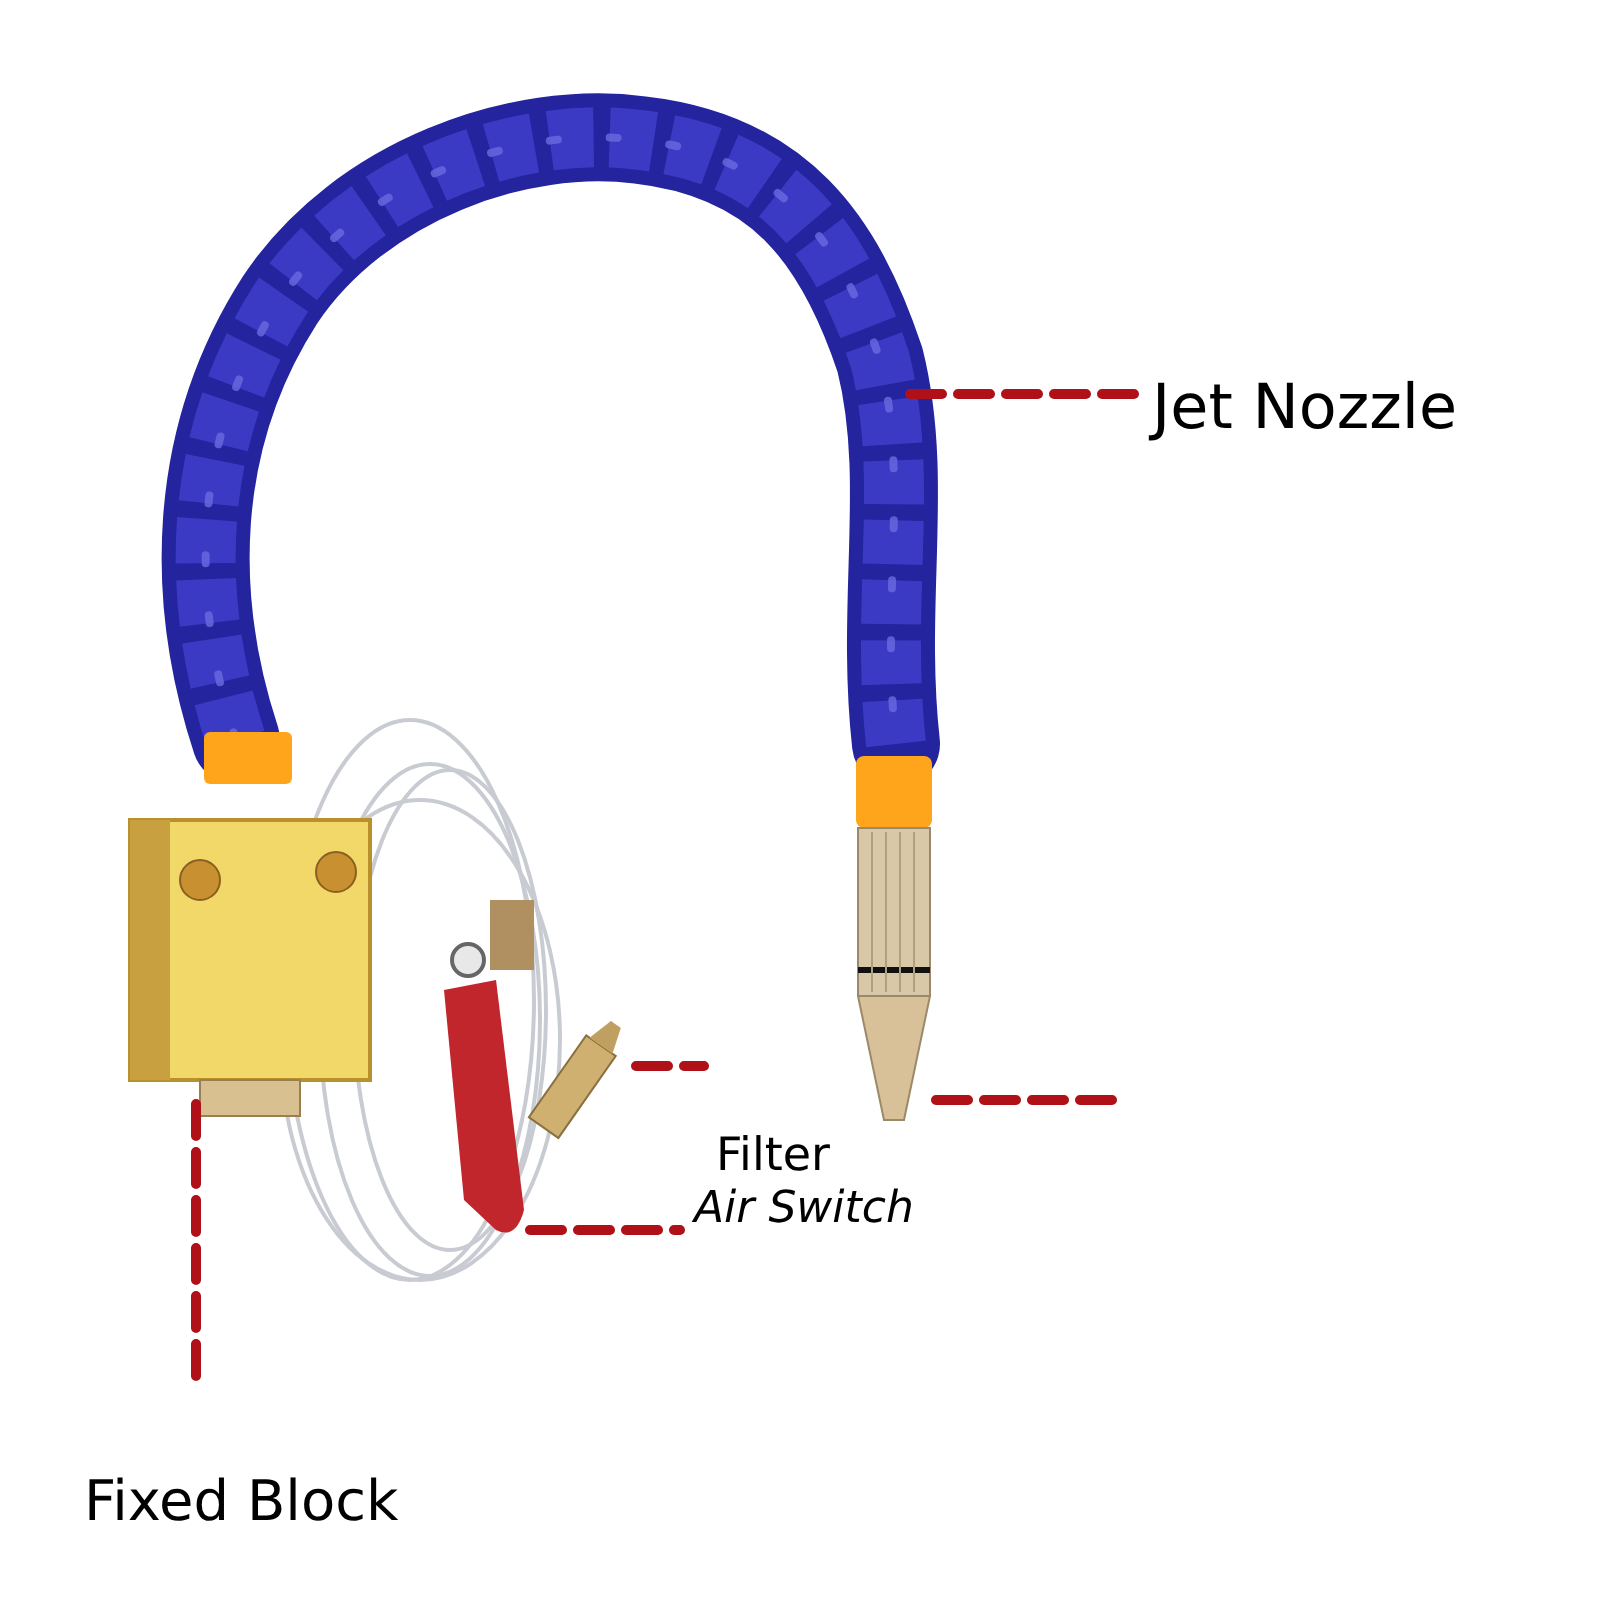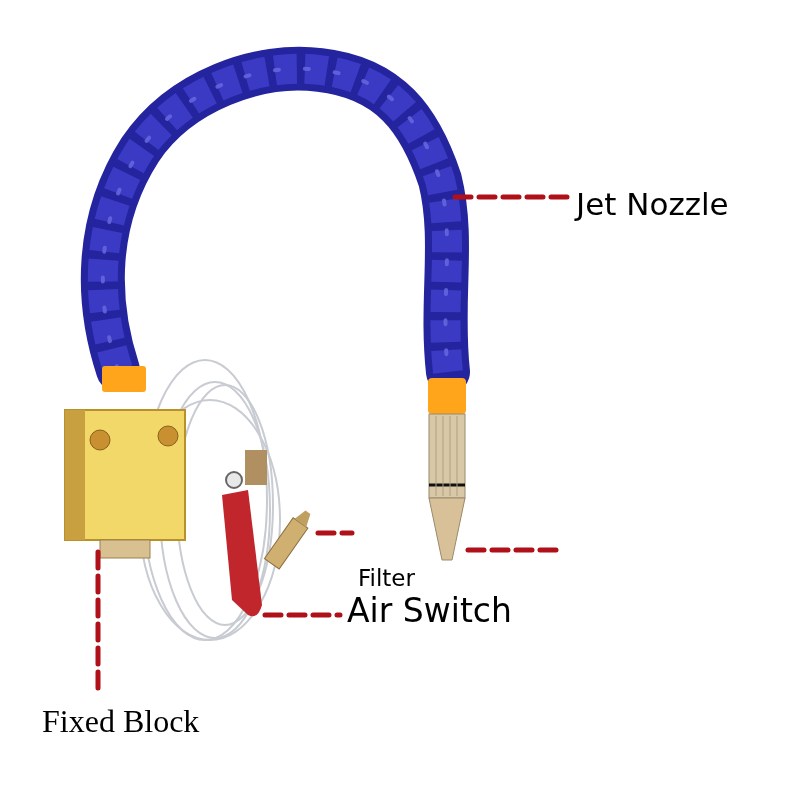--- a/index.html
+++ b/index.html
@@ -2,22 +2,22 @@
 <html><head>
 <meta charset="utf-8">
 <style>
   html, body { margin: 0; padding: 0; background: #ffffff; }
   body { width: 800px; height: 800px; position: relative; overflow: hidden; font-family: "DejaVu Sans", sans-serif; }
   .stage { position: absolute; left: 0; top: 0; width: 800px; height: 800px; }
   .label { position: absolute; color: #000000; white-space: nowrap; line-height: 1; }
   .lbl-jet { left: 576px; top: 189px; font-size: 31px; }
   .lbl-filter { left: 358px; top: 519px; font-size: 23px; margin-top: 48px; }
   .lbl-cardan { left: 566px; top: 532px; font-size: 27px; }
-  .lbl-air { left: 347px; top: 594px; font-size: 33px; }
-  .lbl-fixed { left: 42px; top: 705px; font-size: 32px; font-family: Liberation Serif, serif; }
+  .lbl-air { left: 347px; top: 594px; font-size: 22px; font-style: italic; }
+  .lbl-fixed { left: 42px; top: 737px; font-size: 28px; }
   svg { position: absolute; left: 0; top: 0; }
 </style>
 </head>
 <body>
 
 <div class="stage">
   <svg width="800" height="800" viewBox="0 0 800 800">
 
     <g>
       <path d="M118 370 C 95 300, 95 220, 140 150 C 180 90, 260 62, 320 70 C 390 78, 420 120, 440 180 C 455 240, 440 300, 448 372" fill="none" stroke="#24249e" stroke-width="44" stroke-linecap="round"></path>

